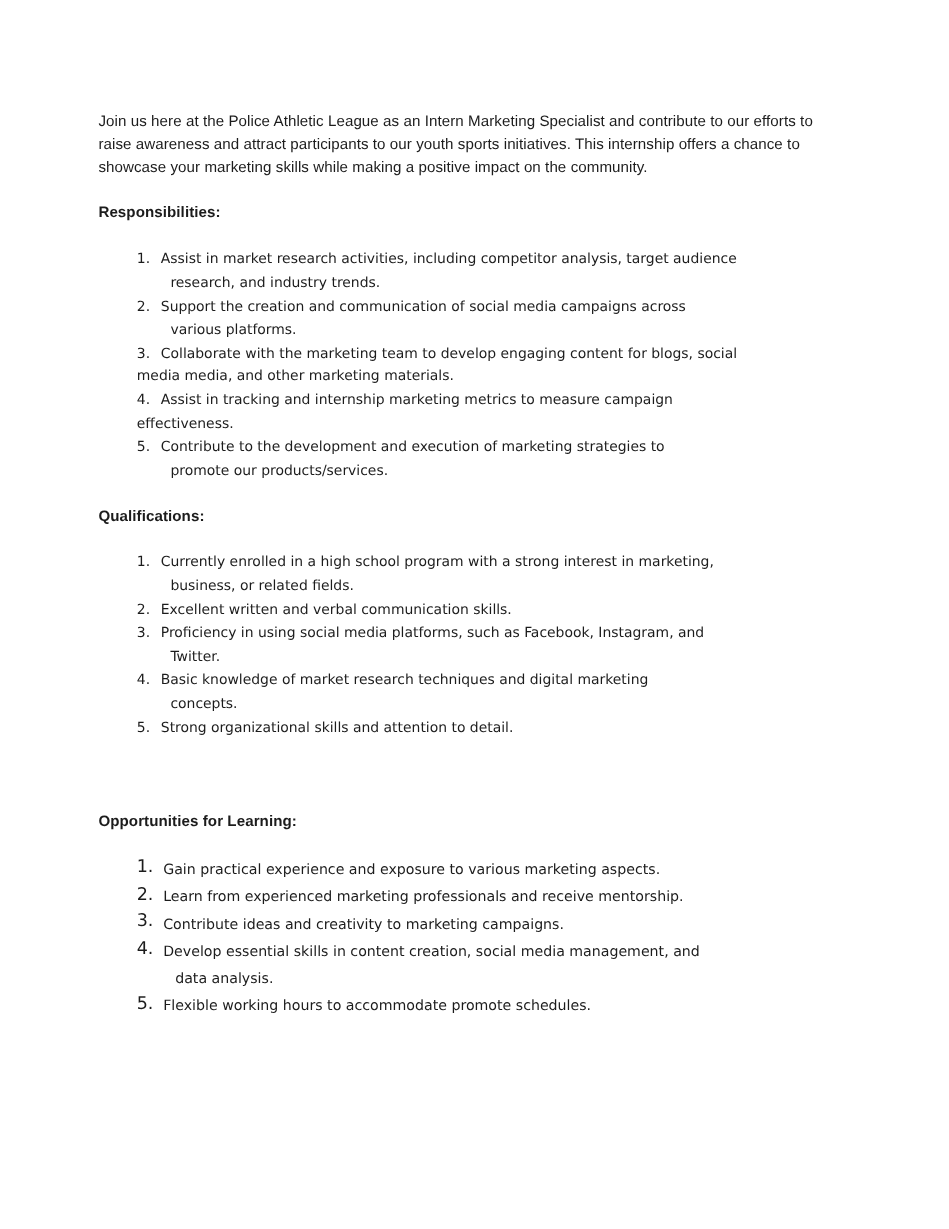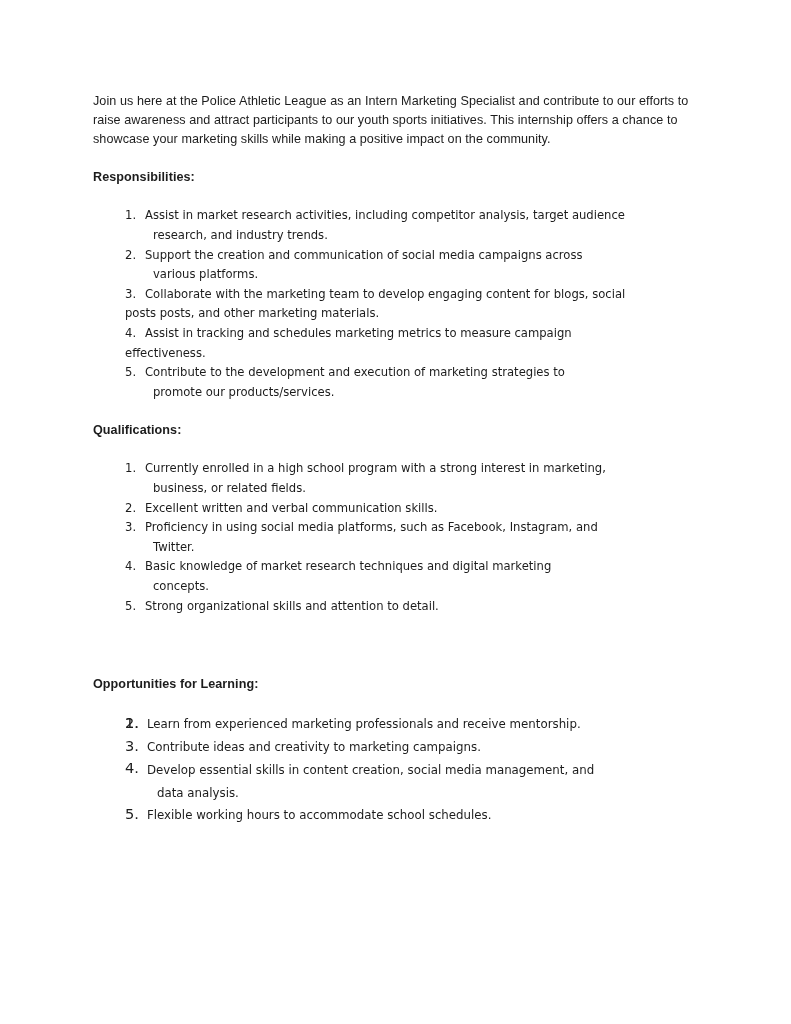--- a/index.html
+++ b/index.html
@@ -21,21 +21,21 @@
     position: relative;
     width: 791px;
     height: 1024px;
     background: #ffffff;
     box-sizing: border-box;
   }
 
   
   .doc-body {
     position: absolute;
-    left: 93px;
+    left: 82px;
     top: 92px;
     width: 598px;
   }
 
   
   .intro,
   .section-heading {
     font-family: "Liberation Sans", sans-serif;
     font-size: 12.6px;
     line-height: 19.1px;
@@ -149,43 +149,43 @@
 
     <p class="intro">Join us here at the Police Athletic League as an Intern Marketing Specialist and contribute to our efforts to raise awareness and attract participants to our youth sports initiatives. This internship offers a chance to showcase your marketing skills while making a positive impact on the community.</p>
 
     <h2 class="section-heading">Responsibilities:</h2>
 
     <ol class="num-list list-block" id="list-0">
         <li class="hang"><span class="marker">1.</span><span class="text"><span class="first-seg">Assist in market research activities, including competitor analysis, target audience</span><span class="cont">research, and industry trends.</span></span></li>
         <li class="hang"><span class="marker">2.</span><span class="text"><span class="first-seg">Support the creation and communication of social media campaigns across</span><span class="cont">various platforms.</span></span></li>
         <li class="flush">
           <span class="marker">3.</span>
-          <span class="text"><span class="first-seg">Collaborate with the marketing team to develop engaging content for blogs, social</span><span class="cont">posts posts, and other marketing materials.</span></span>
+          <span class="text"><span class="first-seg">Collaborate with the marketing team to develop engaging content for blogs, social</span><span class="cont">media media, and other marketing materials.</span></span>
         </li>
         <li class="flush">
           <span class="marker">4.</span>
-          <span class="text"><span class="first-seg">Assist in tracking and schedules marketing metrics to measure campaign</span><span class="cont">effectiveness.</span></span>
+          <span class="text"><span class="first-seg">Assist in tracking and internship marketing metrics to measure campaign</span><span class="cont">effectiveness.</span></span>
         </li>
         <li class="hang"><span class="marker">5.</span><span class="text"><span class="first-seg">Contribute to the development and execution of marketing strategies to</span><span class="cont">promote our products/services.</span></span></li>
       </ol>
 
     <h2 class="section-heading">Qualifications:</h2>
 
     <ol class="num-list list-block" id="list-1">
         <li class="hang"><span class="marker">1.</span><span class="text"><span class="first-seg">Currently enrolled in a high school program with a strong interest in marketing,</span><span class="cont">business, or related fields.</span></span></li>
         <li class="hang"><span class="marker">2.</span><span class="text"><span class="first-seg">Excellent written and verbal communication skills.</span></span></li>
         <li class="hang"><span class="marker">3.</span><span class="text"><span class="first-seg">Proficiency in using social media platforms, such as Facebook, Instagram, and</span><span class="cont">Twitter.</span></span></li>
         <li class="hang"><span class="marker">4.</span><span class="text"><span class="first-seg">Basic knowledge of market research techniques and digital marketing</span><span class="cont">concepts.</span></span></li>
         <li class="hang"><span class="marker">5.</span><span class="text"><span class="first-seg">Strong organizational skills and attention to detail.</span></span></li>
       </ol>
 
     <h2 class="section-heading spaced-before">Opportunities for Learning:</h2>
 
     <ol class="num-list big-markers list-block" id="list-2">
-        <li class="hang"><span class="marker">1.</span></li>
+        <li class="hang"><span class="marker">1.</span><span class="text"><span class="first-seg">Gain practical experience and exposure to various marketing aspects.</span></span></li>
         <li class="hang"><span class="marker">2.</span><span class="text"><span class="first-seg">Learn from experienced marketing professionals and receive mentorship.</span></span></li>
         <li class="hang"><span class="marker">3.</span><span class="text"><span class="first-seg">Contribute ideas and creativity to marketing campaigns.</span></span></li>
         <li class="hang"><span class="marker">4.</span><span class="text"><span class="first-seg">Develop essential skills in content creation, social media management, and</span><span class="cont">data analysis.</span></span></li>
-        <li class="hang"><span class="marker">5.</span><span class="text"><span class="first-seg">Flexible working hours to accommodate school schedules.</span></span></li>
+        <li class="hang"><span class="marker">5.</span><span class="text"><span class="first-seg">Flexible working hours to accommodate promote schedules.</span></span></li>
       </ol>
 
   </div>
 </div>
 
 </body></html>

